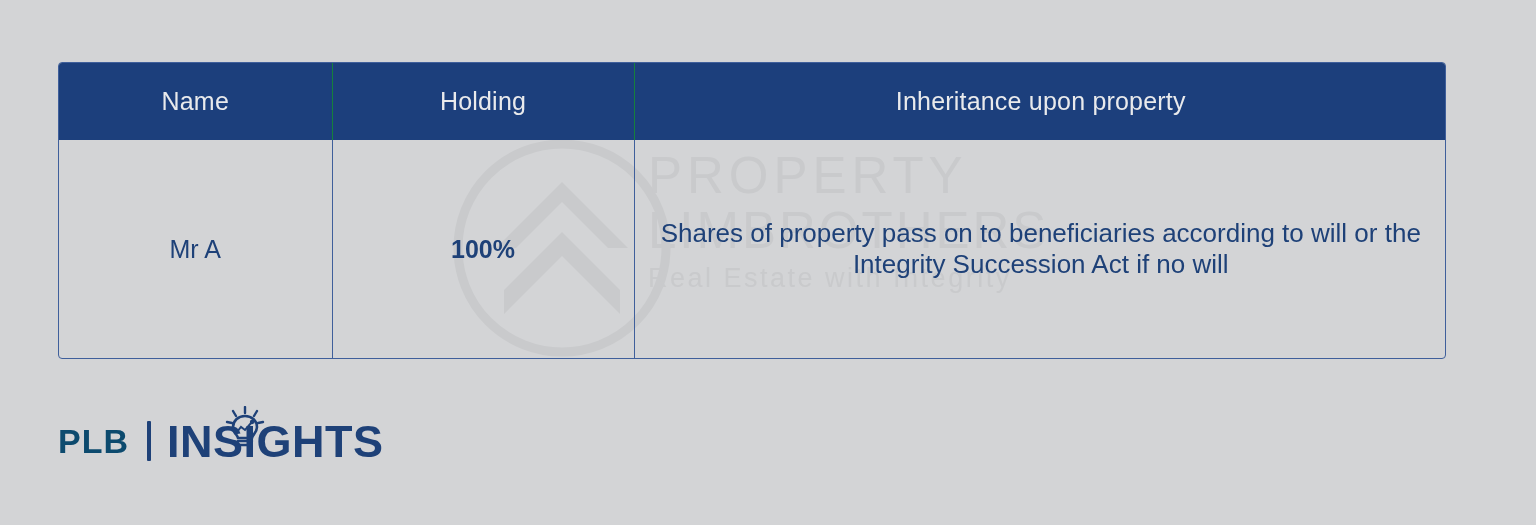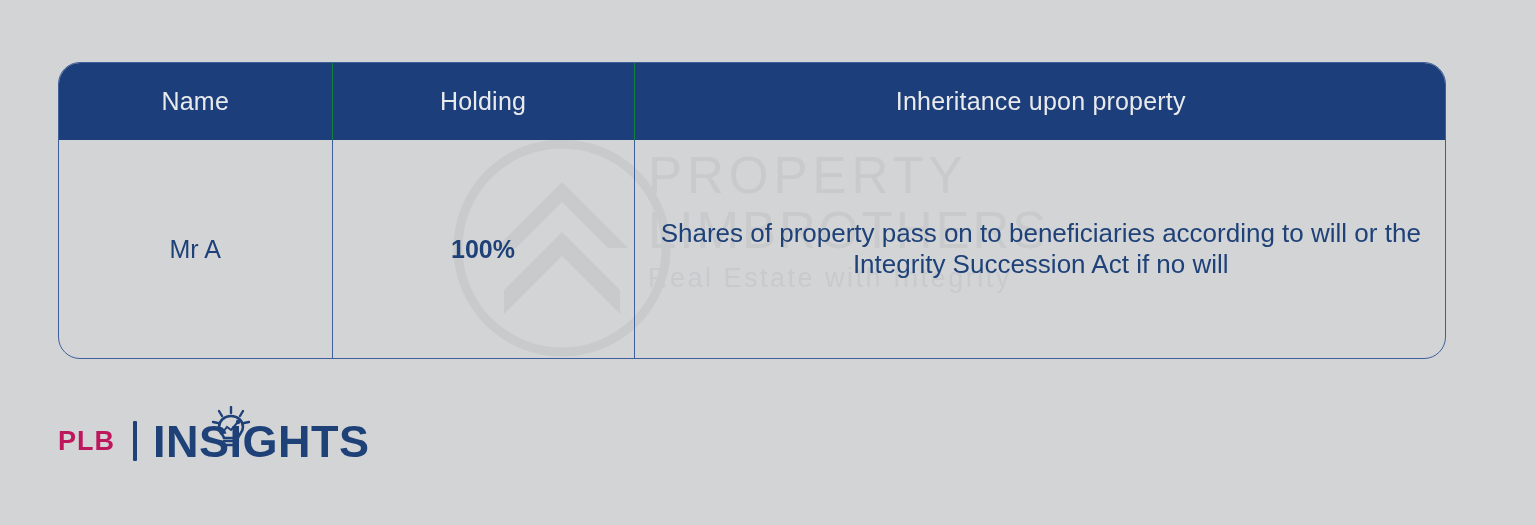--- a/index.html
+++ b/index.html
@@ -68,21 +68,21 @@
 
   
   .table-wrap {
     position: absolute;
     left: 58px;
     top: 62px;
     width: 1388px;
     height: 297px;
     z-index: 2;
     border: 1px solid #3f5f9b;
-    border-radius: 22px;
+    border-radius: 4px;
     box-sizing: border-box;
     overflow: hidden;
     background: transparent;
   }
   table.tbl {
     width: 100%;
     height: 100%;
     border-collapse: collapse;
     table-layout: fixed;
   }
@@ -142,23 +142,23 @@
   .logo {
     position: absolute;
     left: 58px;
     top: 415px;
     height: 52px;
     display: flex;
     align-items: center;
     z-index: 3;
   }
   .logo-plb {
-    font-size: 27px;
+    font-size: 34px;
     font-weight: 700;
-    color: #be185d;
+    color: #0c4a6e;
     letter-spacing: 1px;
     line-height: 1;
   }
   .logo-bar {
     width: 4px;
     height: 40px;
     background: #1e4178;
     margin: 0 16px 0 18px;
     border-radius: 1px;
   }

